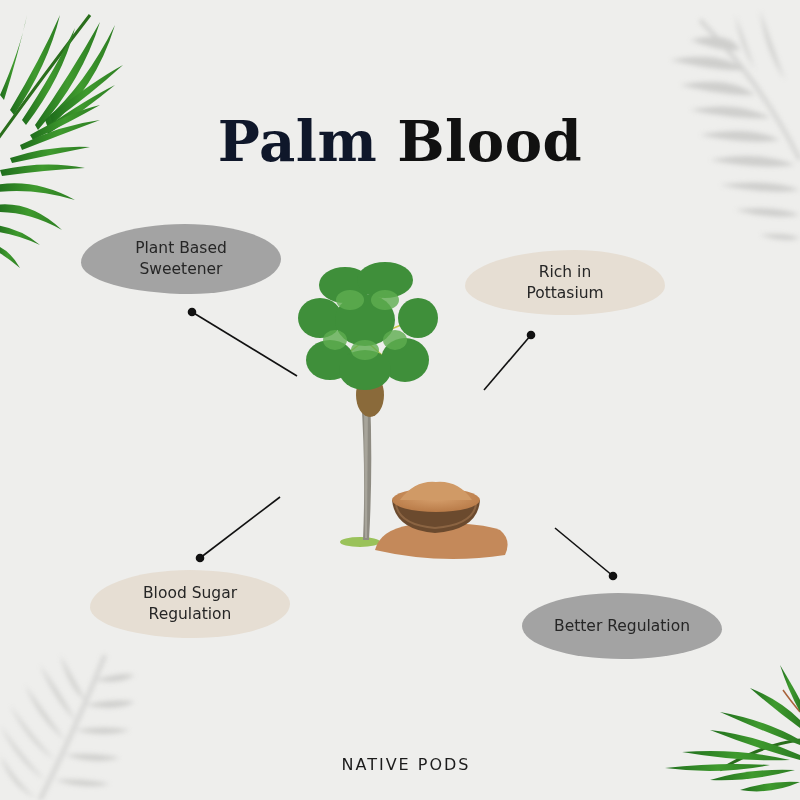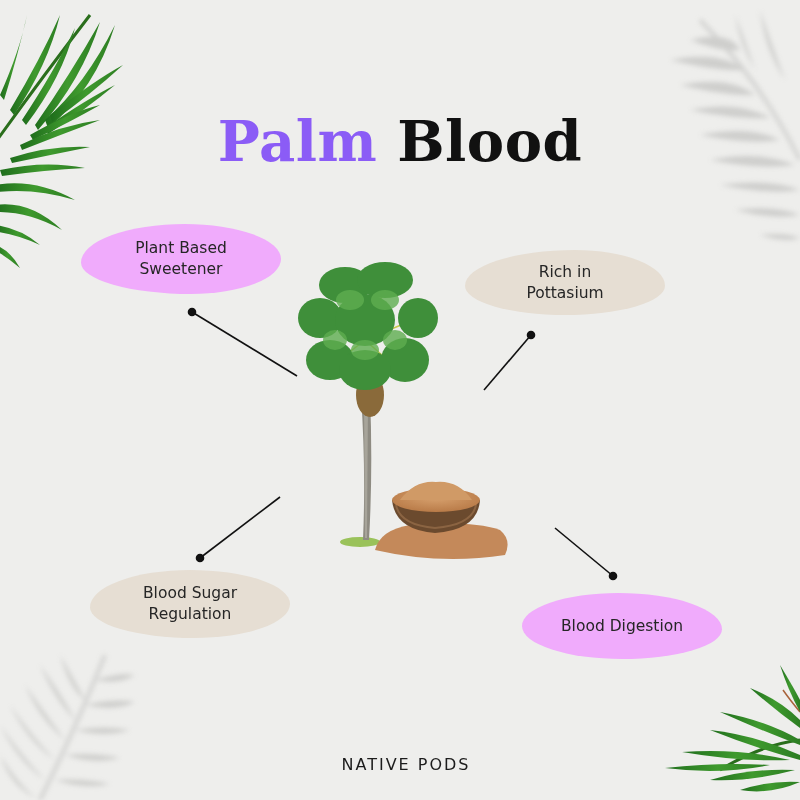--- a/index.html
+++ b/index.html
@@ -18,30 +18,30 @@
       font-size: 30px; letter-spacing: 1px; color: #161616;
       font-weight: 300;
     }
     .title {
       position: absolute; left: 0; width: 800px; top: 108px;
       text-align: center;
       font-family: "DejaVu Serif", serif;
       font-size: 56px; font-weight: bold; color: #111;
       letter-spacing: 0.5px;
     }
-    .title .accent { color: #8b5cf6; }
+    .title .accent { color: #0f172a; }
 
     .blob {
       position: absolute;
       display: flex; align-items: center; justify-content: center;
       text-align: center;
       font-family: "DejaVu Sans", sans-serif;
       font-size: 15.5px; line-height: 21px; color: #262626;
     }
-    .blob.white { background: #f0abfc; }
+    .blob.white { background: #a3a3a3; }
     .blob.beige { background: #e6ded3; }
     .blob span { white-space: pre-line; }
 
     .b1 { left: 81px; top: 224px; width: 200px; height: 70px; border-radius: 52% 48% 45% 55% / 55% 50% 50% 45%; }
     .b2 { left: 465px; top: 250px; width: 200px; height: 65px; border-radius: 55% 45% 50% 50% / 55% 55% 45% 45%; }
     .b3 { left: 90px; top: 570px; width: 200px; height: 68px; border-radius: 50% 50% 48% 52% / 55% 50% 50% 45%; }
     .b4 { left: 522px; top: 593px; width: 200px; height: 66px; border-radius: 48% 52% 50% 50% / 50% 55% 45% 50%; }
 
     .footer {
       position: absolute; left: 0; width: 800px; top: 755px;
@@ -201,17 +201,17 @@
   </div>
   <div class="blob beige b2">
     <span>Rich in
 Pottasium</span>
   </div>
   <div class="blob beige b3">
     <span>Blood Sugar
 Regulation</span>
   </div>
   <div class="blob white b4">
-    <span>Blood Digestion</span>
+    <span>Better Regulation</span>
   </div>
 
   <div class="footer">NATIVE PODS</div>
 </div>
 
 </body></html>

